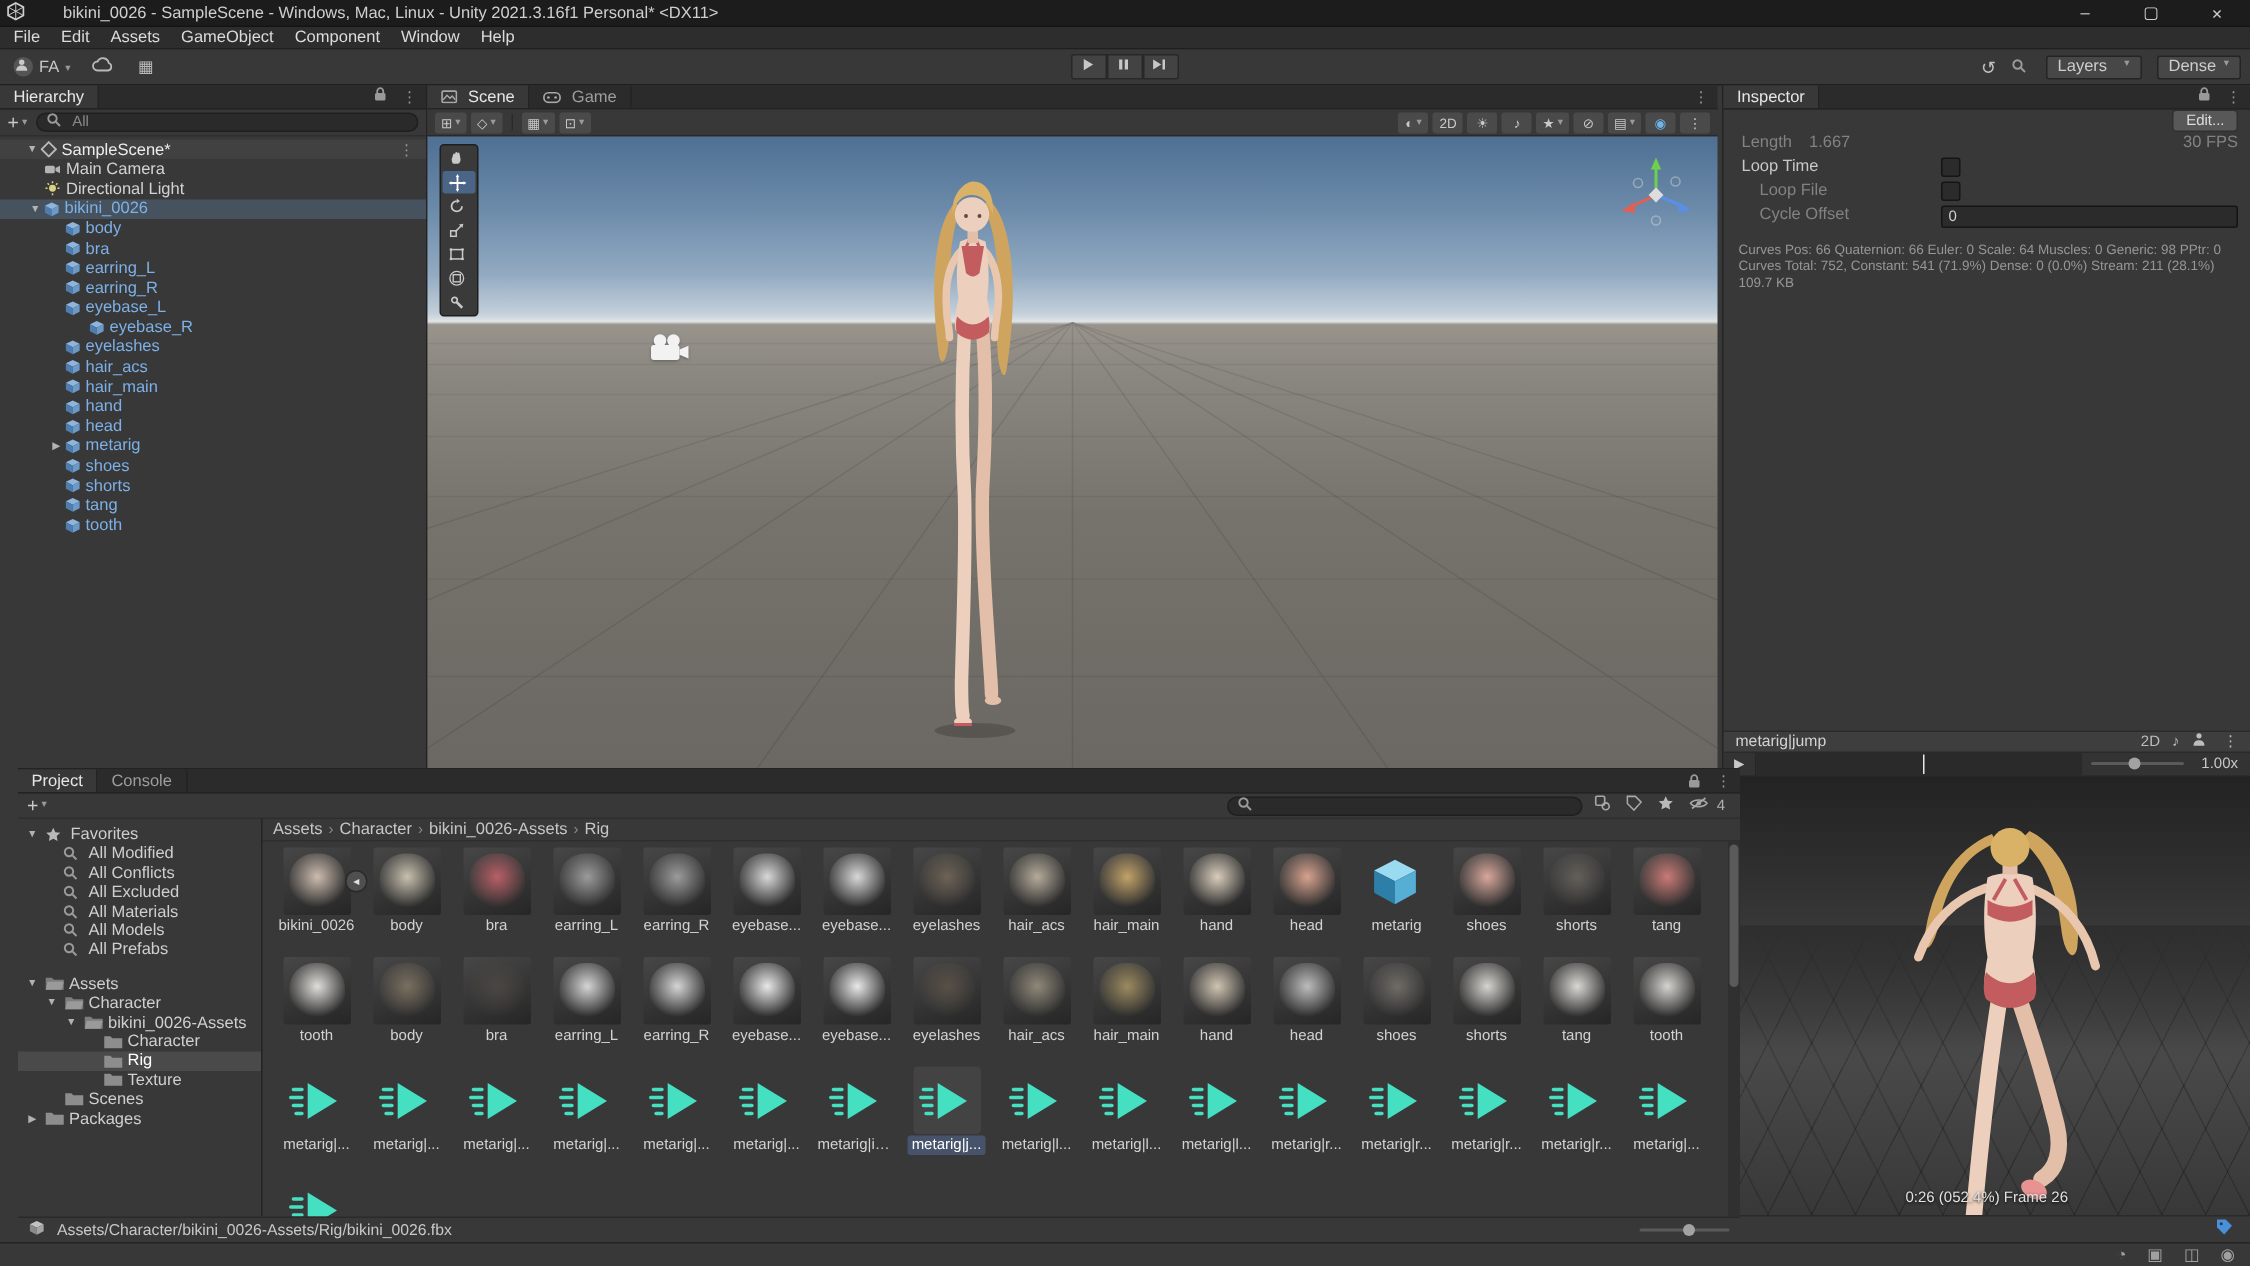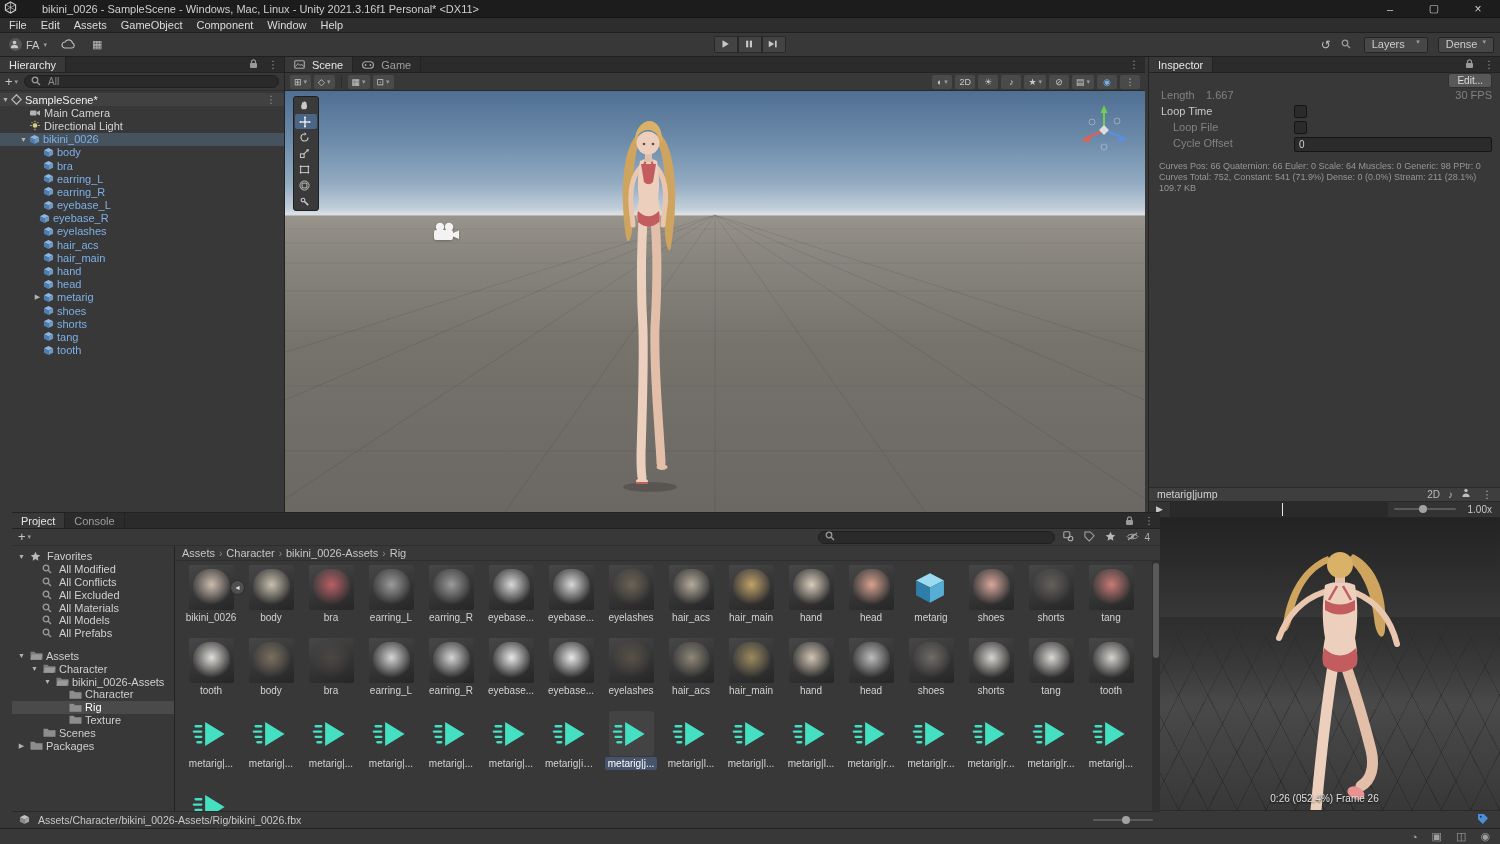--- a/index.html
+++ b/index.html
@@ -45,21 +45,21 @@
   .tabbar-right{margin-left:auto;display:flex;align-items:center;gap:7px;padding-right:6px;color:#9a9a9a;font-size:10px}
   .subbar{height:18px;display:flex;align-items:center;padding:0 5px;border-bottom:1px solid #2e2e2e;gap:6px}
   .plus-dd{display:flex;align-items:center;gap:2px;color:#c8c8c8;font-size:13px;line-height:12px}
   .searchbox{flex:1;height:13px;background:#2a2a2a;border:1px solid #1f1f1f;border-radius:7px;
     display:flex;align-items:center;gap:4px;padding:0 6px;color:#8a8a8a;font-size:10px}
   .search-text{color:#8a8a8a}
 
   
   #hierarchy{left:0;top:57px;width:285px;height:455px;border-right:1px solid #232323}
   #hierarchy-tree{padding-top:2px}
-  .h-row{display:flex;align-items:center;height:13.2px;font-size:11px;color:#d2d2d2;white-space:nowrap;padding-left:0}
+  .h-row{display:flex;align-items:center;height:13.2px;font-size:11px;color:#d2d2d2;white-space:nowrap;padding-left:16px}
   .tree-arrow{width:11px;flex:0 0 11px;font-size:7px;color:#b2b2b2;text-align:center}
   .row-ico{margin-right:3px;flex:0 0 auto}
   .h-label.prefab{color:#7db0e7}
   .h-row.sel{background:#46535f}
   .h-row.scene-root{background:#414141;color:#ececec}
   .row-kebab{margin-left:auto;padding-right:8px;color:#9a9a9a;font-size:10px}
 
   
   #scene{left:285px;top:57px;width:860px;height:455px}
   .scene-toolbar{height:18px;background:#383838;border-bottom:1px solid #292929;display:flex;align-items:center;padding:0 5px;gap:3px}
@@ -353,21 +353,21 @@
       </div>
       <div class="h-row" style="padding-left: 32px;">
         <span class="tree-arrow"></span>
         <svg width="11" height="11" viewBox="0 0 12 12" class="row-ico">
           <polygon points="6,1 11,3.5 6,6 1,3.5" fill="#8fb5dd"></polygon>
           <polygon points="1,3.5 6,6 6,11 1,8.5" fill="#4e7db0"></polygon>
           <polygon points="11,3.5 6,6 6,11 11,8.5" fill="#6b9ac9"></polygon>
         </svg>
         <span class="h-label prefab">eyebase_L</span>
       </div>
-      <div class="h-row" style="padding-left: 28px;">
+      <div class="h-row" style="padding-left: 48px;">
         <span class="tree-arrow"></span>
         <svg width="11" height="11" viewBox="0 0 12 12" class="row-ico">
           <polygon points="6,1 11,3.5 6,6 1,3.5" fill="#8fb5dd"></polygon>
           <polygon points="1,3.5 6,6 6,11 1,8.5" fill="#4e7db0"></polygon>
           <polygon points="11,3.5 6,6 6,11 11,8.5" fill="#6b9ac9"></polygon>
         </svg>
         <span class="h-label prefab">eyebase_R</span>
       </div>
       <div class="h-row" style="padding-left: 32px;">
         <span class="tree-arrow"></span>

